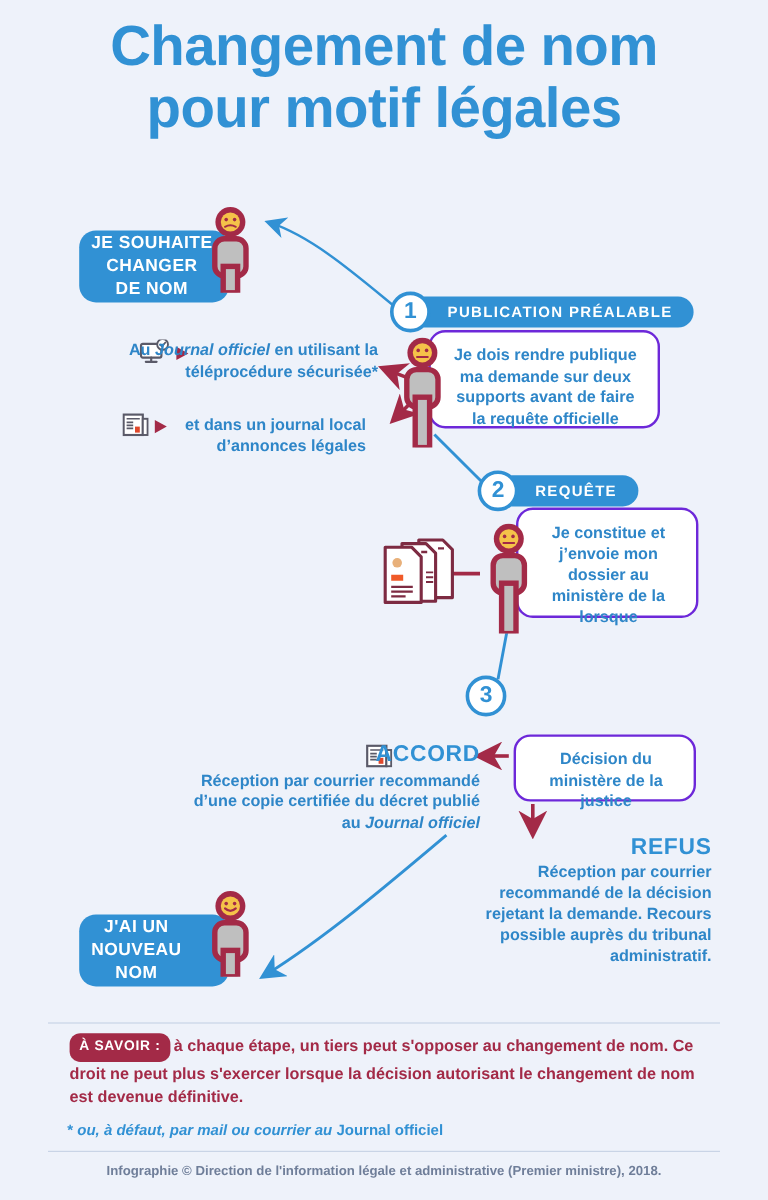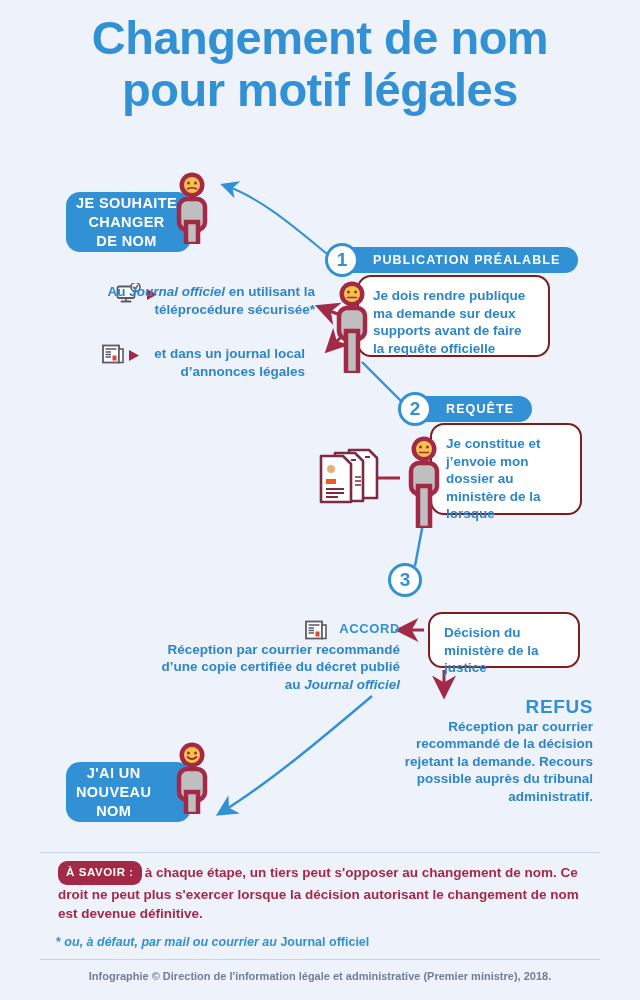--- a/index.html
+++ b/index.html
@@ -34,28 +34,29 @@
     display: flex; align-items: center; justify-content: flex-start;
     text-align: center;
     padding: 0 10px;
     z-index: 6;
   }
 
   
   .outbox {
     position: absolute;
     background: #ffffff;
-    border: 2px solid #7f1d1d;
+    border: 2px solid #6d28d9;
     border-radius: 14px;
     color: #2e86c8;
     font-weight: bold;
     font-size: 13.5px;
     line-height: 17.5px;
     padding: 10px 12px 10px 14px;
     z-index: 5;
+    text-align: center;
   }
 
   
   .stepwrap { position: absolute; z-index: 7; display: flex; align-items: center; }
   .stepnum {
     width: 34px; height: 34px; border-radius: 50%;
     background: #ffffff; border: 3px solid #3191d4;
     color: #3191d4; font-size: 19px; font-weight: bold;
     display: flex; align-items: center; justify-content: center;
     position: relative; z-index: 2;
@@ -81,21 +82,21 @@
     position: absolute;
     color: #2e86c8;
     font-weight: bold;
     font-size: 13.5px;
     line-height: 17.5px;
     z-index: 4;
   }
   .bluetext i { font-style: italic; }
 
   .accord-label {
-    color: #3191d4; font-size: 13px; font-weight: bold; letter-spacing: 0.6px;
+    color: #3191d4; font-size: 19px; font-weight: bold; letter-spacing: 0.6px;
   }
   .refus-label {
     color: #3191d4; font-size: 19px; font-weight: bold; letter-spacing: 0.6px;
     display: block; margin-bottom: 2px;
   }
 
   
   .divider {
     position: absolute; left: 40px; top: 852px; width: 560px; height: 1px;
     background: #c9d4e6;

